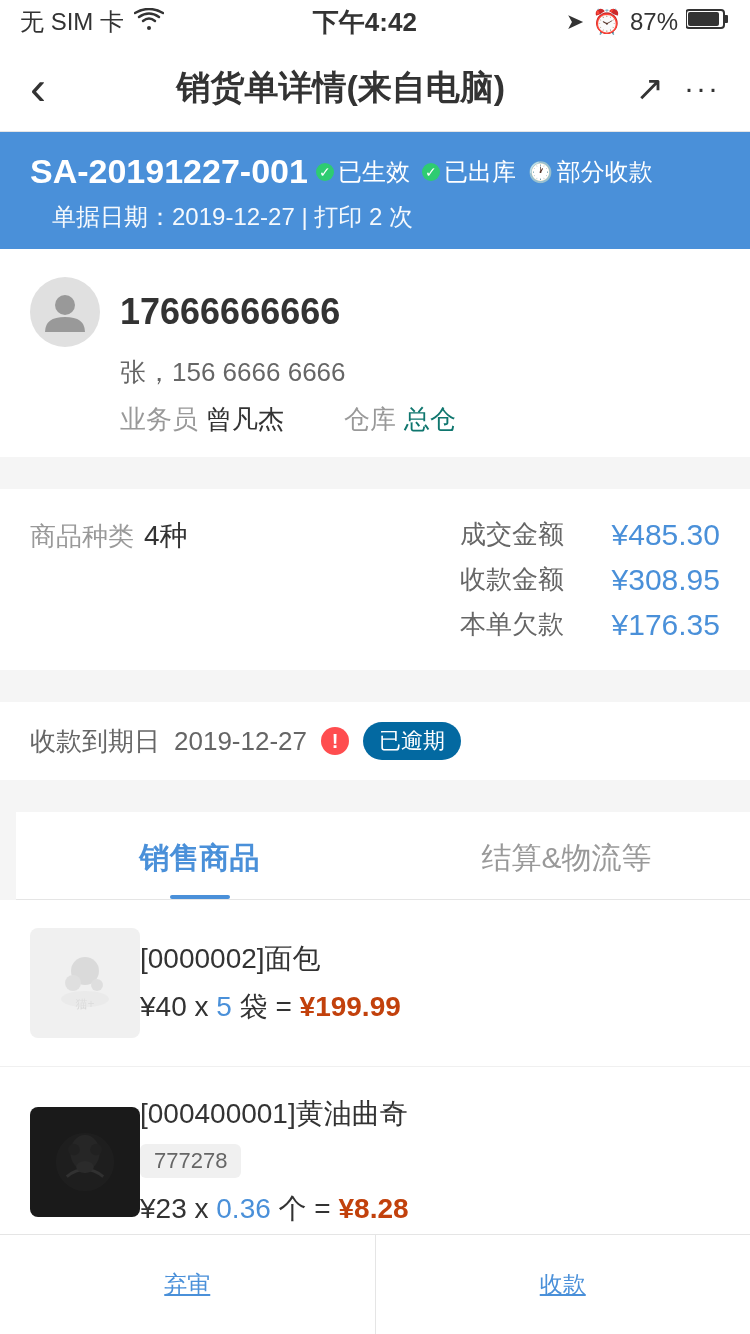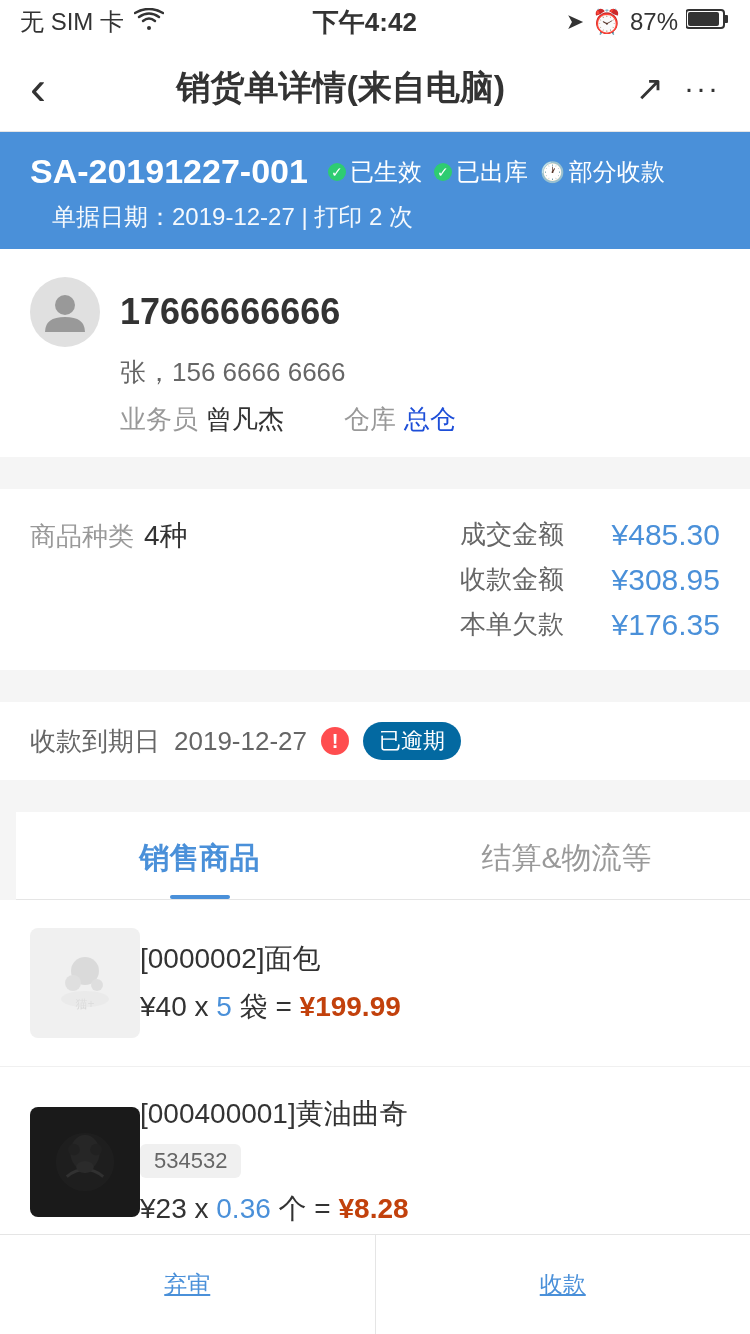--- a/index.html
+++ b/index.html
@@ -60,21 +60,21 @@
     }
 
     
     .header-banner {
       background: #4a90d9;
       padding: 20px 30px 16px;
     }
     .order-id-row {
       display: flex;
       align-items: center;
-      gap: 20px;
+      gap: 8px;
       margin-bottom: 10px;
     }
     .order-id {
       font-size: 34px;
       font-weight: 700;
       color: #fff;
     }
     .status-tags {
       display: flex;
       gap: 12px;
@@ -145,21 +145,21 @@
     .employee-row {
       display: flex;
       align-items: center;
       margin-left: 90px;
       font-size: 26px;
       color: #666;
     }
     .employee-row .label { color: #999; margin-right: 8px; }
     .employee-row .value { color: #333; margin-right: 60px; }
     .employee-row .warehouse-label { color: #999; margin-right: 8px; }
-    .employee-row .warehouse-value { color: #1d4ed8; }
+    .employee-row .warehouse-value { color: #0f766e; }
 
     
     .stats-section {
       background: #fff;
       padding: 28px 30px;
       margin-bottom: 16px;
       display: flex;
       align-items: flex-start;
       justify-content: space-between;
     }
@@ -486,21 +486,21 @@
         <ellipse cx="55" cy="55" rx="40" ry="40" fill="#2a2a2a"></ellipse>
         <ellipse cx="55" cy="42" rx="20" ry="24" fill="#444"></ellipse>
         <path d="M30 75 Q55 55 80 75" stroke="#666" stroke-width="4" fill="none"></path>
         <circle cx="40" cy="38" r="8" fill="#333"></circle>
         <circle cx="70" cy="38" r="8" fill="#333"></circle>
         <ellipse cx="55" cy="62" rx="12" ry="8" fill="#555"></ellipse>
       </svg>
     </div>
     <div class="product-info">
       <div class="product-name">[000400001]黄油曲奇</div>
-      <div class="product-sku">534532</div>
+      <div class="product-sku">777278</div>
       <div class="product-price-row">
         <span>¥23</span>
         <span> x </span>
         <span class="qty-highlight">0.36</span>
         <span>个</span>
         <span> = </span>
         <span class="total-highlight">¥8.28</span>
       </div>
     </div>
   </div>

